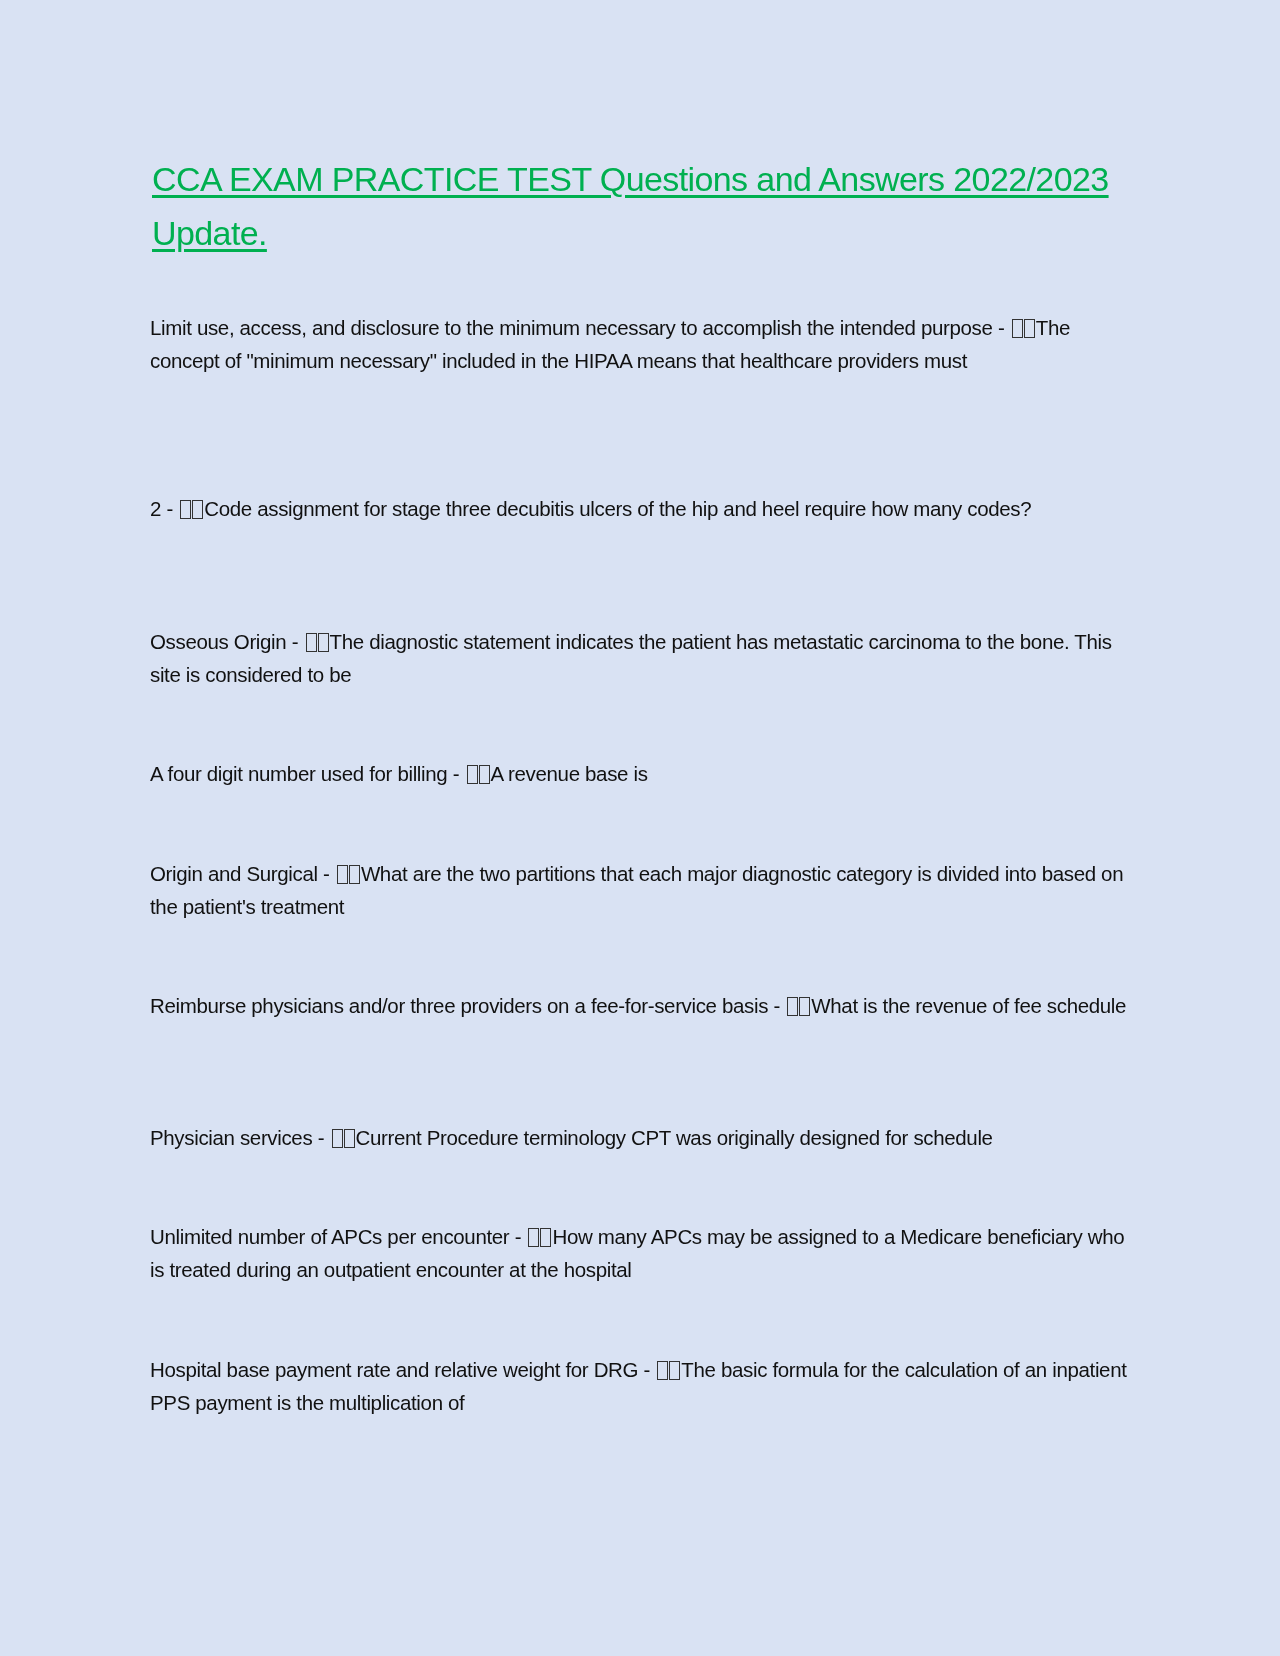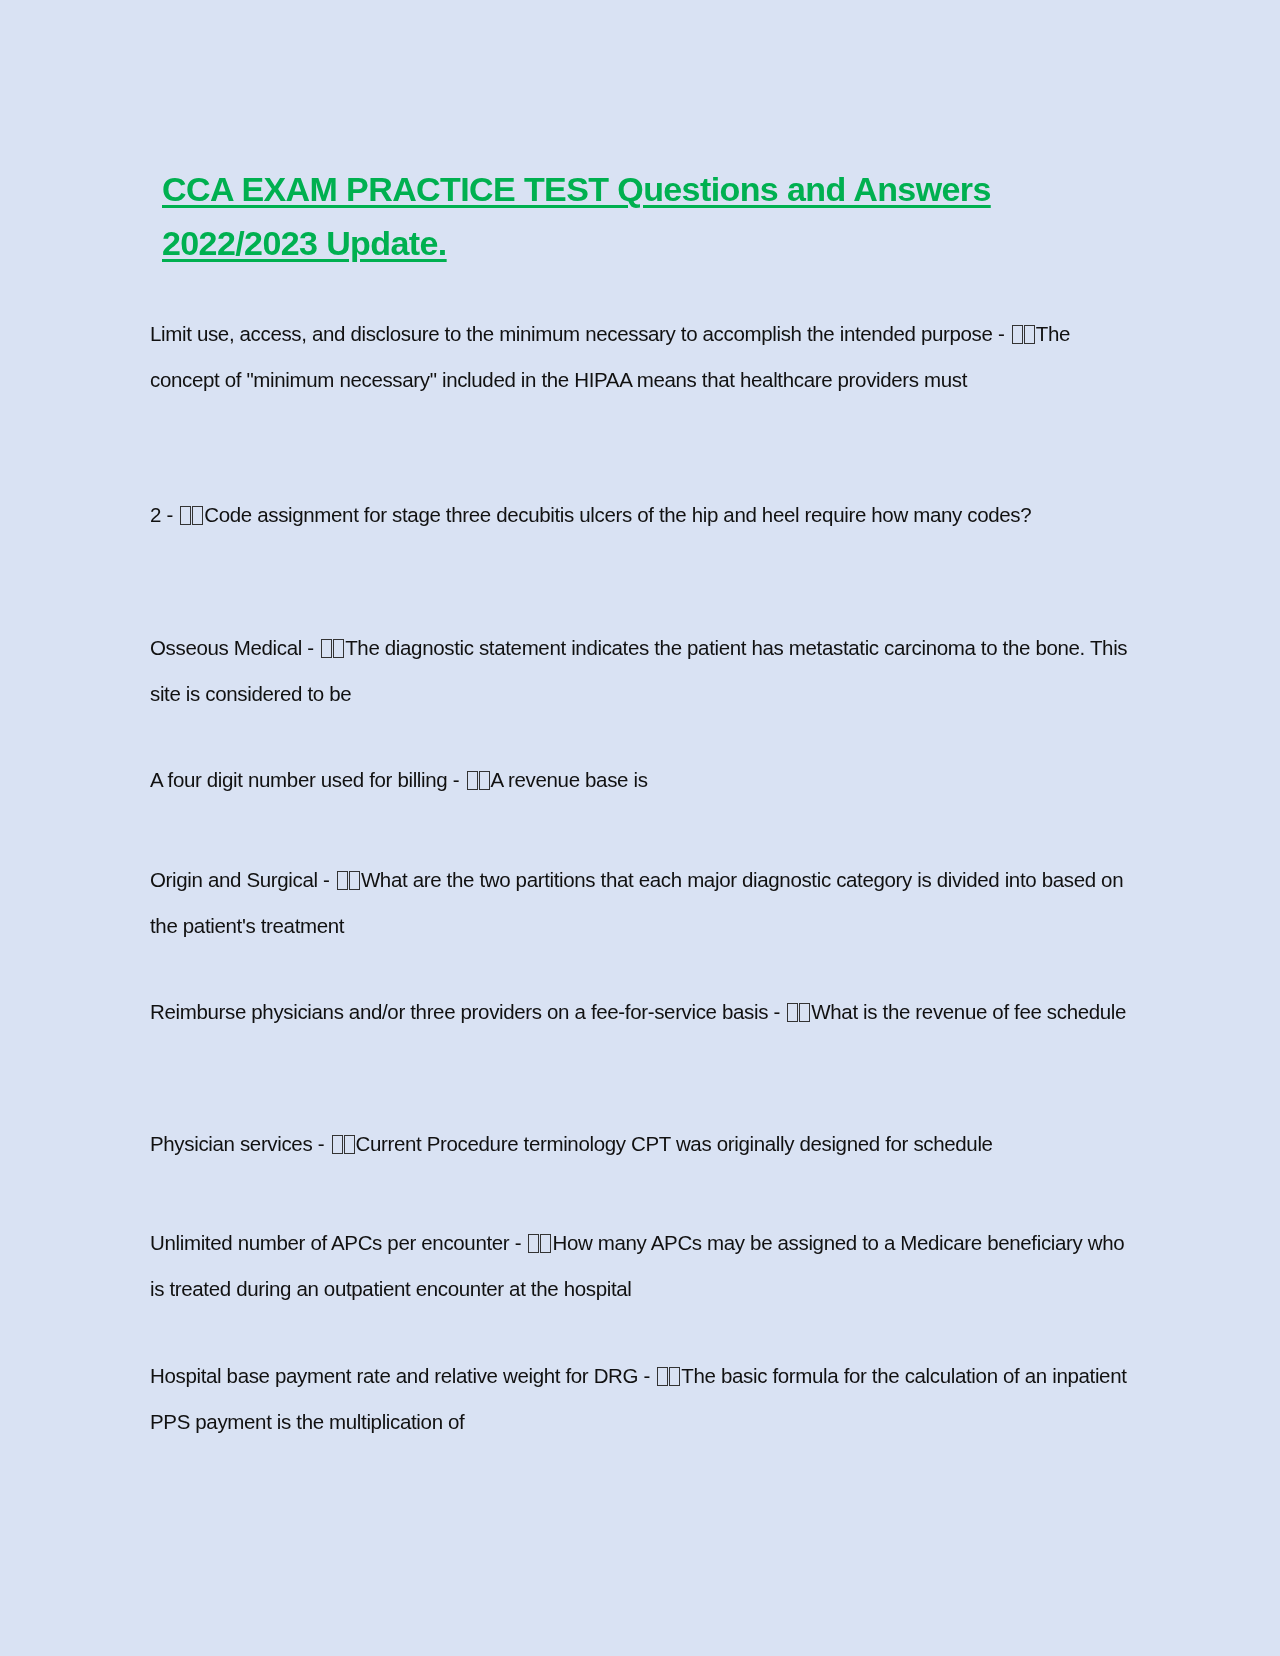--- a/index.html
+++ b/index.html
@@ -7,48 +7,48 @@
     width:1280px; height:1656px;
     background:#d9e2f3;
     font-family:"Liberation Sans", sans-serif;
     color:#111;
     position:relative;
     overflow:hidden;
   }
   .page { position:absolute; left:150px; top:0; width:985px; }
   .title {
     position:absolute; left:0; top:150px; width:985px;
-    font-weight:bold; font-size:34px; line-height:54px;
+    font-weight:normal; font-size:34px; line-height:54px;
     color:#00b050; text-decoration:underline; text-decoration-thickness:3px;
     text-underline-offset:4px; letter-spacing:-0.6px;
-    margin:12px;
+    margin:2px;
   }
   .qa {
     position:absolute; left:0; width:985px;
-    font-size:20.5px; line-height:46px; letter-spacing:-0.35px;
+    font-size:20.5px; line-height:33px; letter-spacing:-0.35px;
     margin:0;
   }
   .box {
     display:inline-block; width:11px; height:19px;
     border:1px solid #333; box-sizing:border-box;
     vertical-align:-3px; margin-right:1px;
   }
   .boxes { margin-left:2px; }
 </style>
 </head>
 <body>
 
 <div class="page">
   <h1 class="title">CCA EXAM PRACTICE TEST Questions and Answers 2022/2023 Update.</h1>
 
   <p class="qa" style="top:311px"><span>Limit use, access, and disclosure to the minimum necessary to accomplish the intended purpose</span><span> - </span><span class="boxes"><span class="box"></span><span class="box"></span></span><span>The concept of "minimum necessary" included in the HIPAA means that healthcare providers must</span></p>
 
   <p class="qa" style="top:492px"><span>2</span><span> - </span><span class="boxes"><span class="box"></span><span class="box"></span></span><span>Code assignment for stage three decubitis ulcers of the hip and heel require how many codes?</span></p>
 
-  <p class="qa" style="top:625px"><span>Osseous Medical</span><span> - </span><span class="boxes"><span class="box"></span><span class="box"></span></span><span>The diagnostic statement indicates the patient has metastatic carcinoma to the bone. This site is considered to be</span></p>
+  <p class="qa" style="top:625px"><span>Osseous Origin</span><span> - </span><span class="boxes"><span class="box"></span><span class="box"></span></span><span>The diagnostic statement indicates the patient has metastatic carcinoma to the bone. This site is considered to be</span></p>
 
   <p class="qa" style="top:757px"><span>A four digit number used for billing</span><span> - </span><span class="boxes"><span class="box"></span><span class="box"></span></span><span>A revenue base is</span></p>
 
   <p class="qa" style="top:857px"><span>Origin and Surgical</span><span> - </span><span class="boxes"><span class="box"></span><span class="box"></span></span><span>What are the two partitions that each major diagnostic category is divided into based on the patient's treatment</span></p>
 
   <p class="qa" style="top:989px"><span>Reimburse physicians and/or three providers on a fee-for-service basis</span><span> - </span><span class="boxes"><span class="box"></span><span class="box"></span></span><span>What is the revenue of fee schedule</span></p>
 
   <p class="qa" style="top:1121px"><span>Physician services</span><span> - </span><span class="boxes"><span class="box"></span><span class="box"></span></span><span>Current Procedure terminology CPT was originally designed for schedule</span></p>
 
   <p class="qa" style="top:1220px"><span>Unlimited number of APCs per encounter</span><span> - </span><span class="boxes"><span class="box"></span><span class="box"></span></span><span>How many APCs may be assigned to a Medicare beneficiary who is treated during an outpatient encounter at the hospital</span></p>

